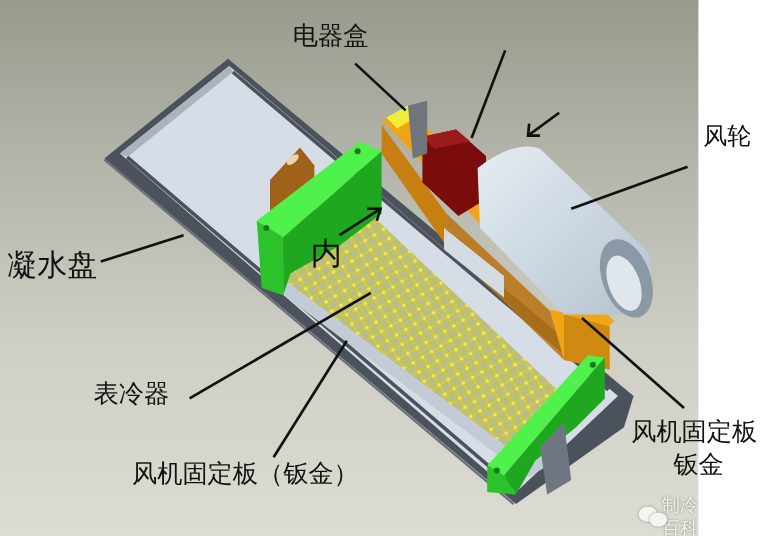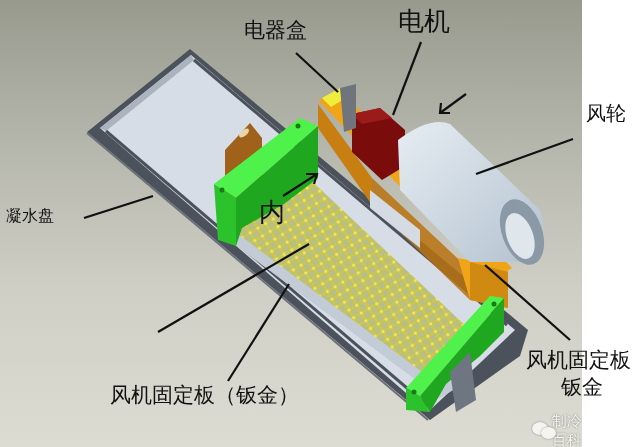--- a/index.html
+++ b/index.html
@@ -113,24 +113,24 @@
       <line x1="466" y1="94" x2="440" y2="113"></line>
       <polyline points="441,103 440,113 450,113"></polyline>
     </g>
     <g stroke="#111" stroke-width="2.2" fill="none">
       <line x1="283" y1="196" x2="317" y2="174"></line>
       <polyline points="306,174 317,174 314,184"></polyline>
     </g>
   </svg>
 
   <div class="label" style="left:244px;top:20px;font-size:21px;">电器盒</div>
-  <div class="label" style="left:398px;top:8px;font-size:26px;">电机</div>
   <div class="label" style="left:586px;top:103px;font-size:20px;">风轮</div>
-  <div class="label" style="left:6px;top:208px;font-size:16px;">凝水盘</div>
+  <div class="label" style="left:6px;top:208px;font-size:25px;">凝水盘</div>
   <div class="label" style="left:259px;top:199px;font-size:26px;">内</div>
+  <div class="label" style="left:78px;top:318px;font-size:21px;">表冷器</div>
   <div class="label" style="left:110px;top:385px;font-size:21px;">风机固定板（钣金）</div>
   <div class="label" style="left:526px;top:350px;font-size:21px;">风机固定板</div>
   <div class="label" style="left:561px;top:377px;font-size:21px;">钣金</div>
 
   <div class="watermark">
     <span class="wm-icon">
         <span class="b1"></span>
         <span class="b2"></span>
       </span>
     <span>制冷百科</span>

